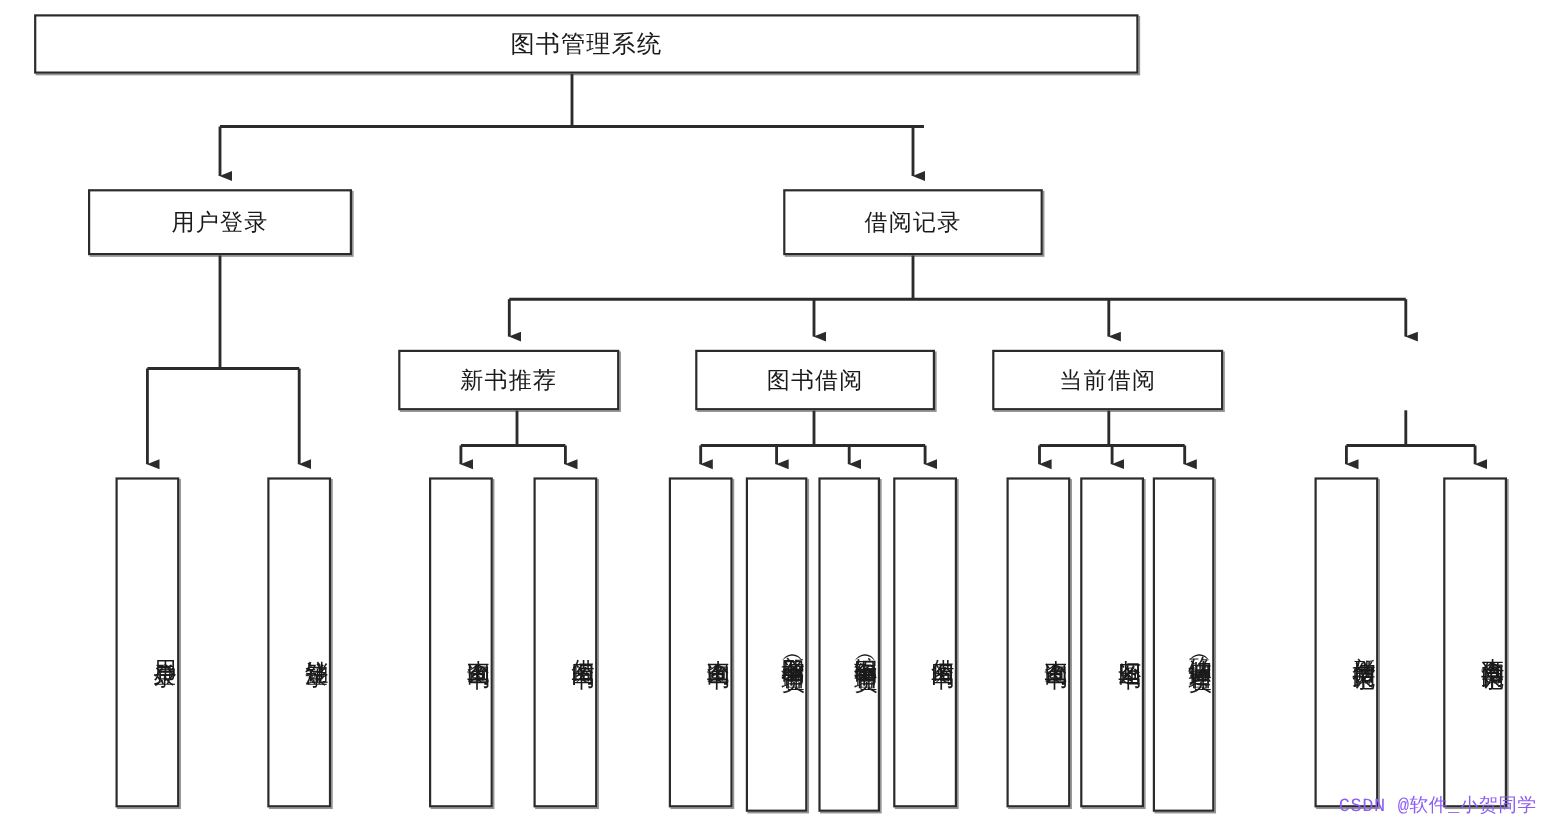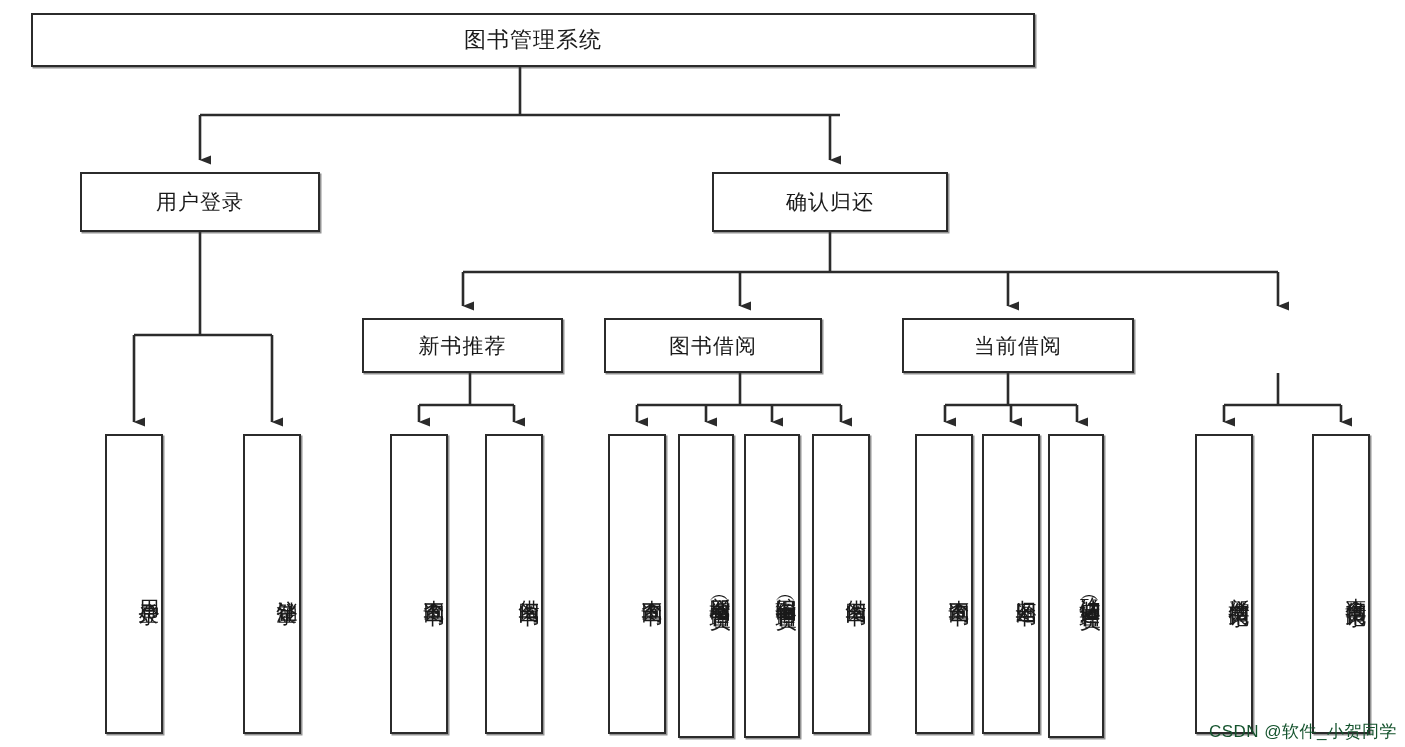--- a/index.html
+++ b/index.html
@@ -59,24 +59,24 @@
   .node-v .vtext {
     writing-mode: vertical-rl;
     text-orientation: upright;
     display: block;
   }
   .watermark {
     position: absolute;
     right: 8px;
     bottom: 4px;
     font-size: 17px;
-    color: #14532d;
+    color: #8b5cf6;
     white-space: nowrap;
     letter-spacing: 0.5px;
-    font-family: Liberation Sans, sans-serif;
+    font-family: Liberation Mono, monospace;
   }
 </style>
 </head>
 <body>
 
 <div id="canvas">
 
   <svg id="edges" viewBox="0 0 1405 747" xmlns="http://www.w3.org/2000/svg">
     <defs>
       <marker id="arw" markerWidth="10" markerHeight="12" refX="5" refY="11" orient="auto" markerUnits="userSpaceOnUse">
@@ -128,30 +128,30 @@
   </svg>
 
   <div class="node node-root" style="left:18px; top:13px; width:1004px; height:54px;margin-left:13px;">
     <span>图书管理系统</span>
   </div>
 
   <div class="node node-h" style="left:80px; top:172px; width:240px; height:60px;">
     <span>用户登录</span>
   </div>
   <div class="node node-h" style="left:712px; top:172px; width:236px; height:60px;">
-    <span>确认归还</span>
+    <span>借阅记录</span>
   </div>
 
   <div class="node node-h" style="left:362px; top:318px; width:201px; height:55px;">
     <span>新书推荐</span>
   </div>
-  <div class="node node-h" style="left:604px; top:318px; width:218px; height:55px;">
+  <div class="node node-h" style="left:632px; top:318px; width:218px; height:55px;">
     <span>图书借阅</span>
   </div>
-  <div class="node node-h" style="left:902px; top:318px; width:232px; height:55px;">
+  <div class="node node-h" style="left:902px; top:318px; width:210px; height:55px;">
     <span>当前借阅</span>
   </div>
 
   <div class="node node-v" style="left:105px; top:434px; width:58px; height:300px;">
     <span class="vtext">用户登录</span>
   </div>
   <div class="node node-v" style="left:243px; top:434px; width:58px; height:300px;">
     <span class="vtext">注销登录</span>
   </div>
 

